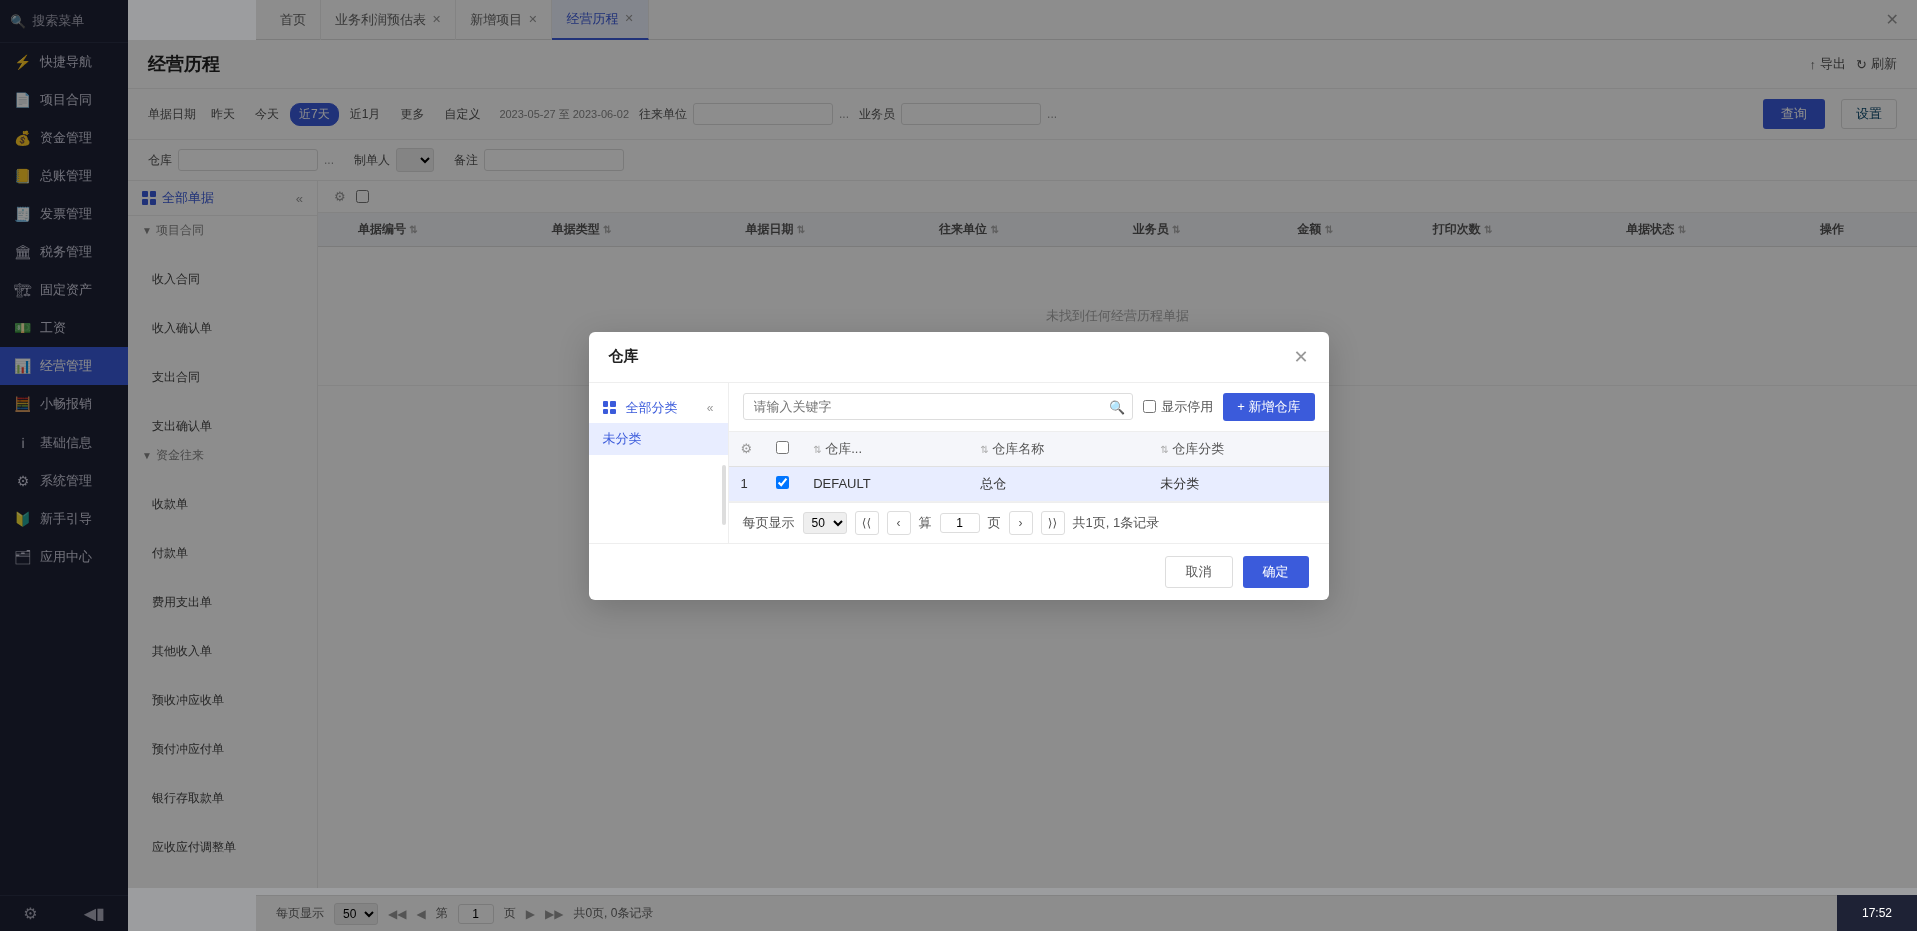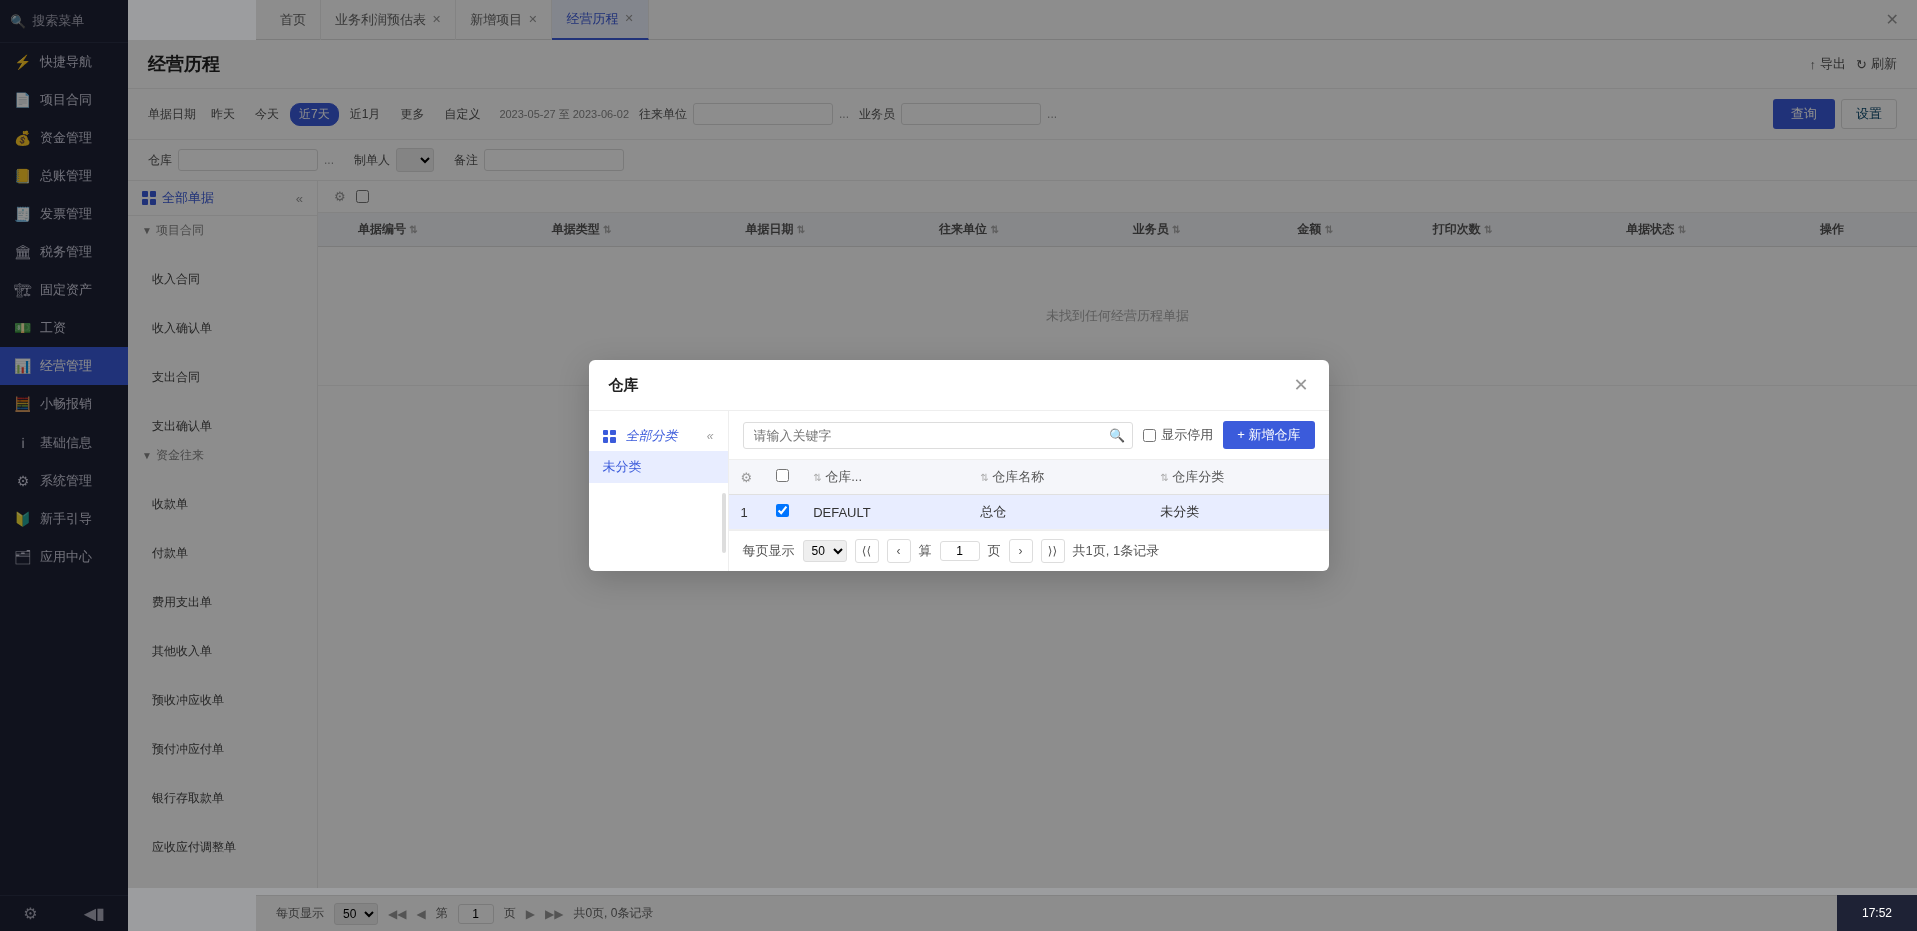--- a/index.html
+++ b/index.html
@@ -60,21 +60,21 @@
     .bottom-bar { position: fixed; bottom: 0; left: 128px; right: 0; height: 36px; background: #fff; border-top: 1px solid #eee; display: flex; align-items: center; padding: 0 20px; gap: 10px; font-size: 12px; color: #666; z-index: 8; }
 
     
     .modal-overlay { position: fixed; top: 0; left: 0; width: 1917px; height: 931px; background: rgba(0,0,0,0.35); z-index: 100; display: flex; align-items: center; justify-content: center; }
     .modal { background: #fff; border-radius: 6px; width: 740px; max-height: 600px; display: flex; flex-direction: column; box-shadow: 0 8px 32px rgba(0,0,0,0.18); }
     .modal-header { padding: 14px 20px; border-bottom: 1px solid #eee; display: flex; align-items: center; justify-content: space-between; }
     .modal-title { font-size: 15px; font-weight: 600; color: #222; }
     .modal-close { cursor: pointer; color: #999; font-size: 18px; }
     .modal-body { display: flex; flex: 1; min-height: 0; }
     .modal-left { width: 140px; border-right: 1px solid #eee; padding: 10px 0; flex-shrink: 0; }
-    .modal-left-header { padding: 6px 14px; display: flex; align-items: center; gap: 6px; font-size: 13px; color: #3b5bdb; cursor: pointer; font-style: italic; }
+    .modal-left-header { padding: 6px 14px; display: flex; align-items: center; gap: 6px; font-size: 13px; color: #3b5bdb; cursor: pointer; }
     .modal-left-collapse { margin-left: auto; color: #999; cursor: pointer; font-size: 12px; }
     .modal-left-item { padding: 7px 14px; font-size: 13px; color: #333; cursor: pointer; }
     .modal-left-item.active { background: #e8edff; color: #3b5bdb; }
     .modal-right { flex: 1; display: flex; flex-direction: column; min-width: 0; }
     .modal-toolbar { padding: 10px 14px; display: flex; align-items: center; gap: 10px; border-bottom: 1px solid #eee; }
     .modal-search { flex: 1; position: relative; }
     .modal-search input { width: 100%; border: 1px solid #ddd; border-radius: 3px; padding: 5px 30px 5px 10px; font-size: 13px; outline: none; }
     .modal-search-icon { position: absolute; right: 8px; top: 50%; transform: translateY(-50%); color: #999; font-size: 13px; }
     .modal-checkbox { display: flex; align-items: center; gap: 5px; font-size: 13px; color: #555; cursor: pointer; }
     .modal-checkbox input { cursor: pointer; }
@@ -236,21 +236,21 @@
     <div class="filter-item">
       <span class="filter-label">往来单位</span>
       <input class="filter-input" type="text" style="width: 120px;">
       <span class="filter-dots">...</span>
     </div>
     <div class="filter-item">
       <span class="filter-label">业务员</span>
       <input class="filter-input" type="text" style="width: 120px;">
       <span class="filter-dots">...</span>
     </div>
-    <div style="margin-left:auto; display:flex; gap:6px;border-radius:14px;">
+    <div style="margin-left:auto; display:flex; gap:16px;border-radius:14px;">
       <button class="btn-query">查询</button>
       <button class="btn-settings">设置</button>
     </div>
   </div>
 
   <div class="filter-bar2">
     <div class="filter-item">
       <span class="filter-label">仓库</span>
       <input class="filter-input" type="text" style="width: 100px;">
       <span class="filter-dots">...</span>
@@ -439,18 +439,22 @@
           <span>算</span>
           <input type="text" value="1" class="pagination-input" style="">
           <span>页</span>
           <button class="pagination-btn">›</button>
           <button class="pagination-btn">⟩⟩</button>
           <span>共1页, 1条记录</span>
         </div>
       </div>
     </div>
 
+    <div class="modal-actions">
+      <button class="btn-cancel">取消</button>
+      <button class="btn-confirm">确定</button>
+    </div>
   </div>
 </div>
 
 <div class="statusbar">
   <span>17:52</span>
 </div>
 
 </body></html>

